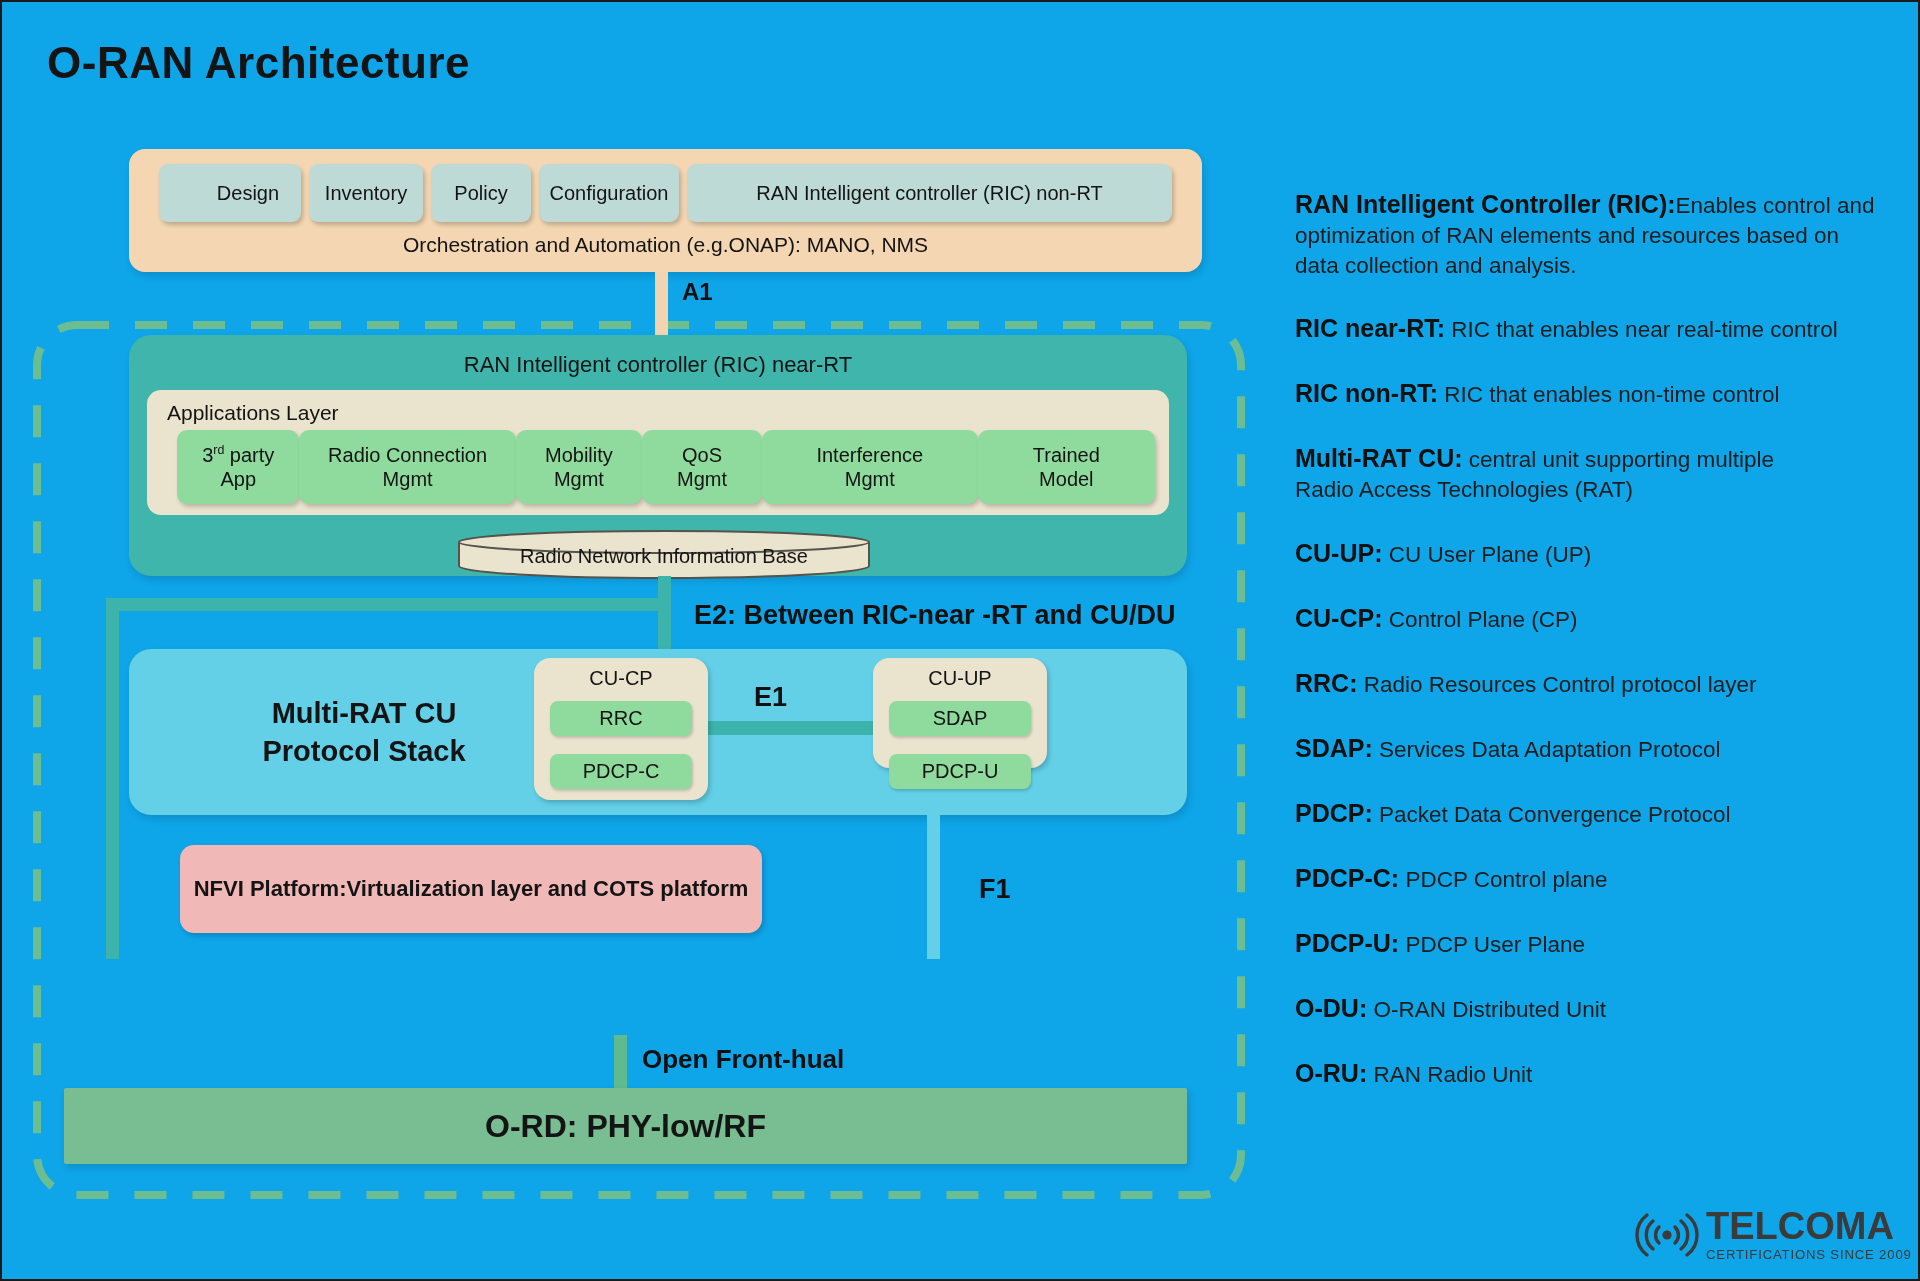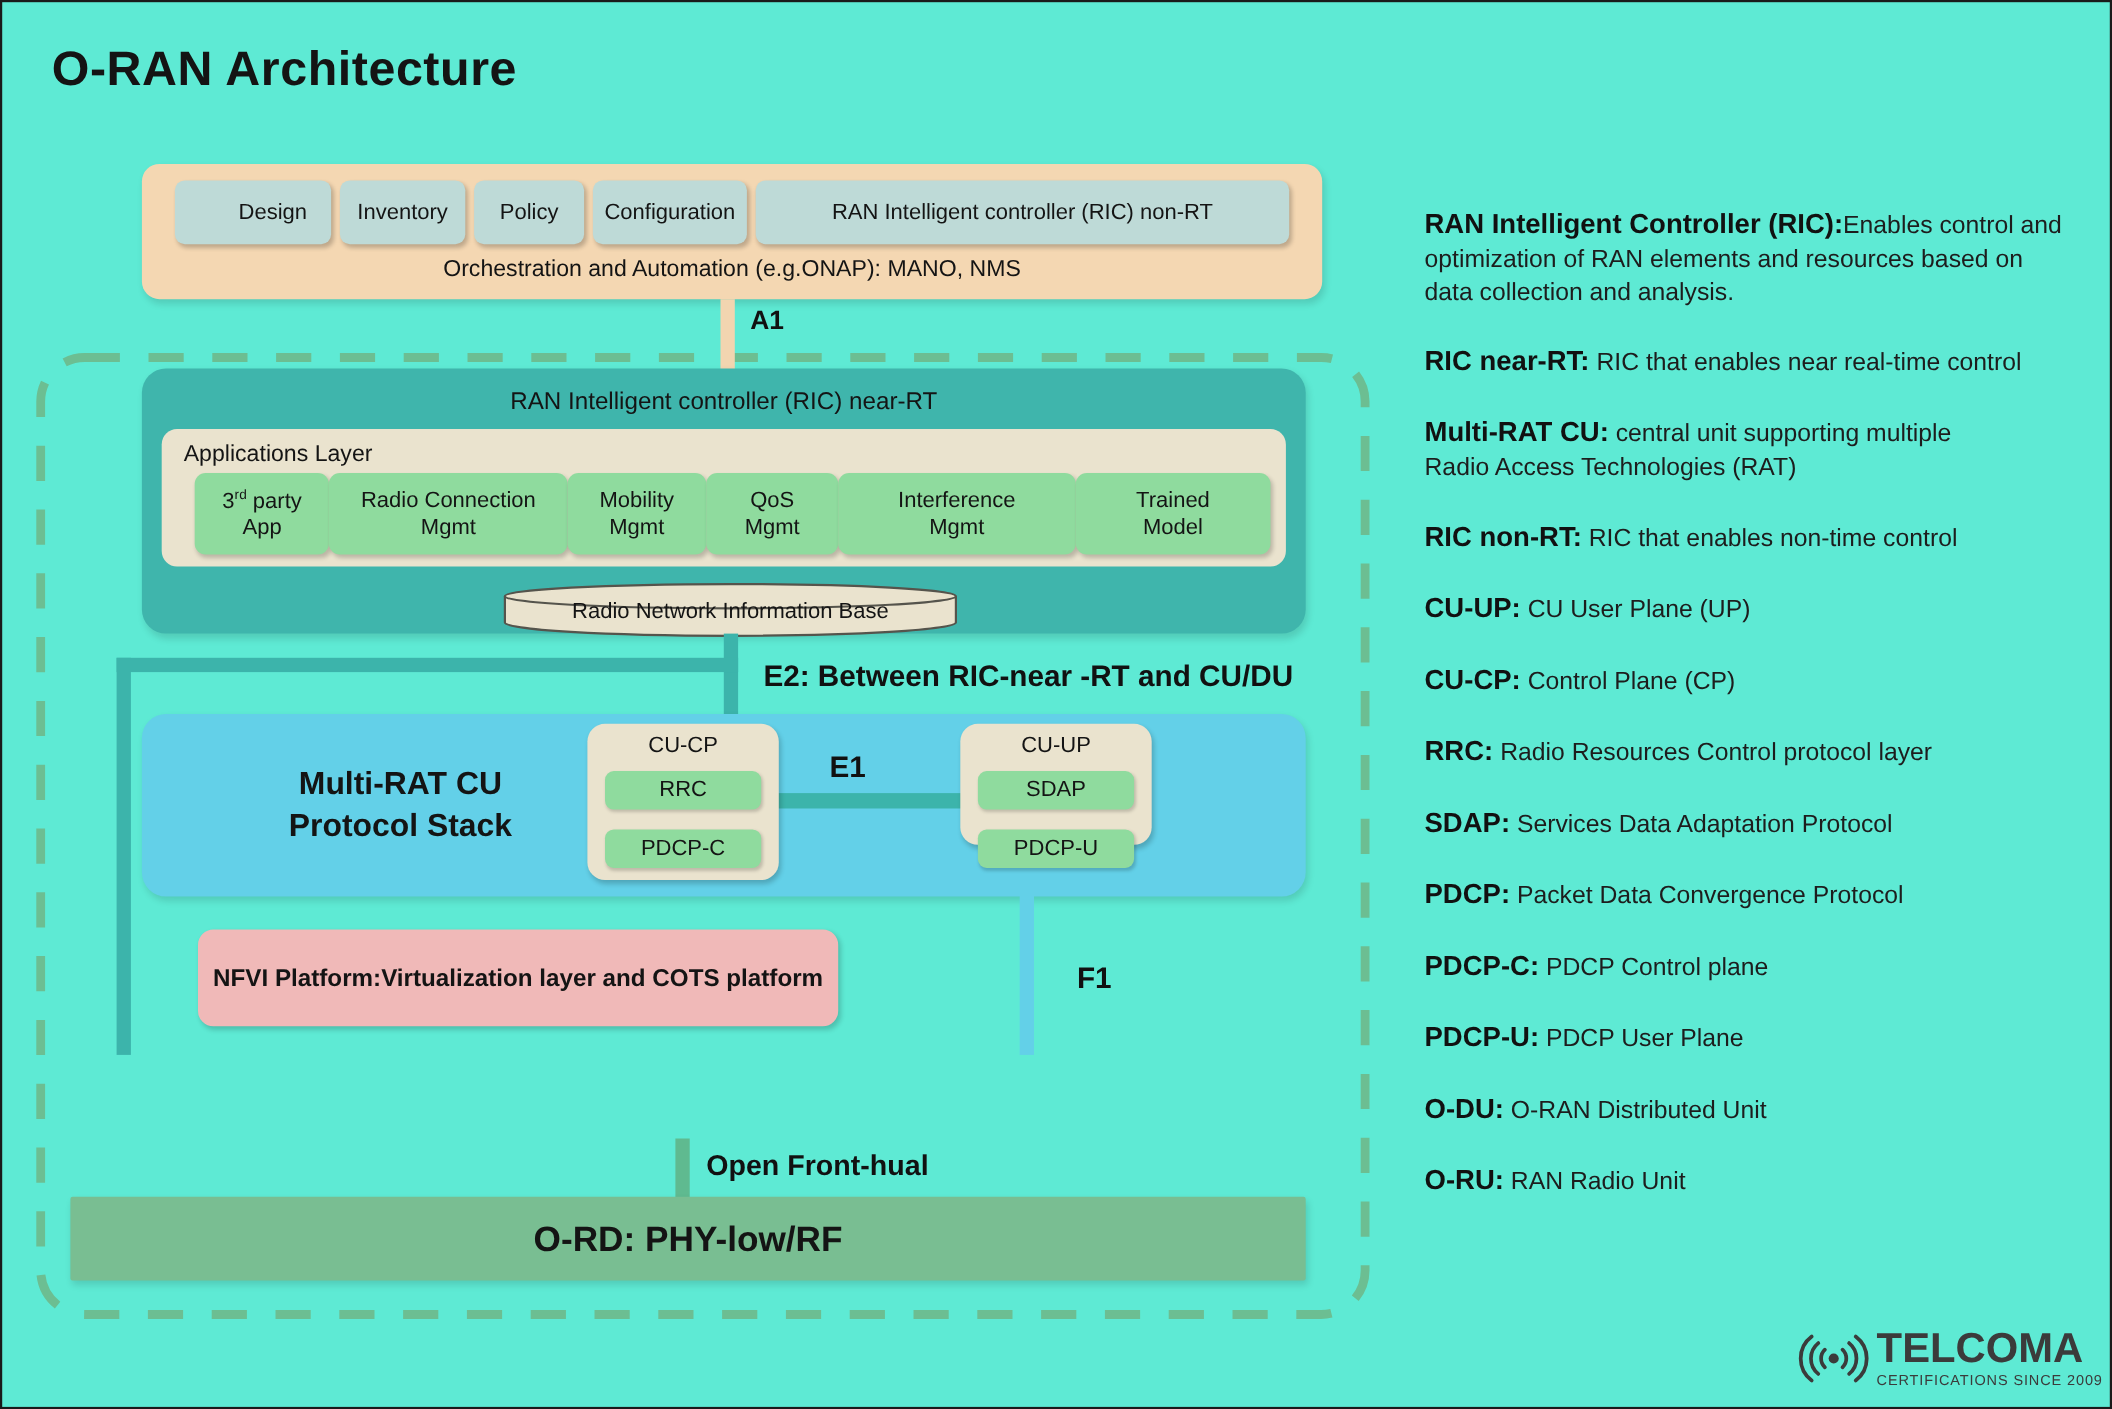--- a/index.html
+++ b/index.html
@@ -1,17 +1,17 @@
 <!DOCTYPE html>
 <html><head>
 <meta charset="utf-8">
 <style>
   html,body{margin:0;padding:0;background:#e8e8e8;}
   .canvas{
-    position:relative;width:1920px;height:1281px;background:#5eead4;
+    position:relative;width:1920px;height:1281px;background:#0ea5e9;
     border:2px solid #1a1a1a;box-sizing:border-box;overflow:hidden;
     font-family:"Liberation Sans",sans-serif;color:#141414;
   }
   .abs{position:absolute;}
   .title{font-size:44px;font-weight:700;letter-spacing:.5px;color:#141414;}
   .box{position:absolute;box-sizing:border-box;}
   .shadow{box-shadow:2px 3px 5px rgba(0,0,0,.18);}
   .softshadow{box-shadow:2px 4px 7px rgba(0,0,0,.13);}
   .center{display:flex;align-items:center;justify-content:center;text-align:center;}
   .orch{background:#F4D7B2;border-radius:16px;}
@@ -119,23 +119,23 @@
   <div class="line" style="left:612px;top:1033px;width:13px;height:54px;background:#5FBA90;"></div>
   <div class="lbl" style="left:640px;top:1042px;font-size:26px;font-weight:600;">Open Front-hual</div>
 
   <div class="box ord softshadow center" style="left:62px;top:1086px;width:1123px;height:76px;font-size:32px;font-weight:600;">O-RD: PHY-low/RF</div>
 
   <div class="defs">
     <div class="def"><span class="term">RAN Intelligent Controller (RIC):</span><span class="preline">Enables control and
 optimization of RAN elements and resources based on
 data collection and analysis.</span></div>
     <div class="def"><span class="term">RIC near-RT:</span><span class="preline"> RIC that enables near real-time control</span></div>
+    <div class="def"><span class="term">RIC non-RT:</span><span class="preline"> RIC that enables non-time control</span></div>
     <div class="def"><span class="term">Multi-RAT CU:</span><span class="preline"> central unit supporting multiple
 Radio Access Technologies (RAT)</span></div>
-    <div class="def"><span class="term">RIC non-RT:</span><span class="preline"> RIC that enables non-time control</span></div>
     <div class="def"><span class="term">CU-UP:</span><span class="preline"> CU User Plane (UP)</span></div>
     <div class="def"><span class="term">CU-CP:</span><span class="preline"> Control Plane (CP)</span></div>
     <div class="def"><span class="term">RRC:</span><span class="preline"> Radio Resources Control protocol layer</span></div>
     <div class="def"><span class="term">SDAP:</span><span class="preline"> Services Data Adaptation Protocol</span></div>
     <div class="def"><span class="term">PDCP:</span><span class="preline"> Packet Data Convergence Protocol</span></div>
     <div class="def"><span class="term">PDCP-C:</span><span class="preline"> PDCP Control plane</span></div>
     <div class="def"><span class="term">PDCP-U:</span><span class="preline"> PDCP User Plane</span></div>
     <div class="def"><span class="term">O-DU:</span><span class="preline"> O-RAN Distributed Unit</span></div>
     <div class="def"><span class="term">O-RU:</span><span class="preline"> RAN Radio Unit</span></div>
   </div>

